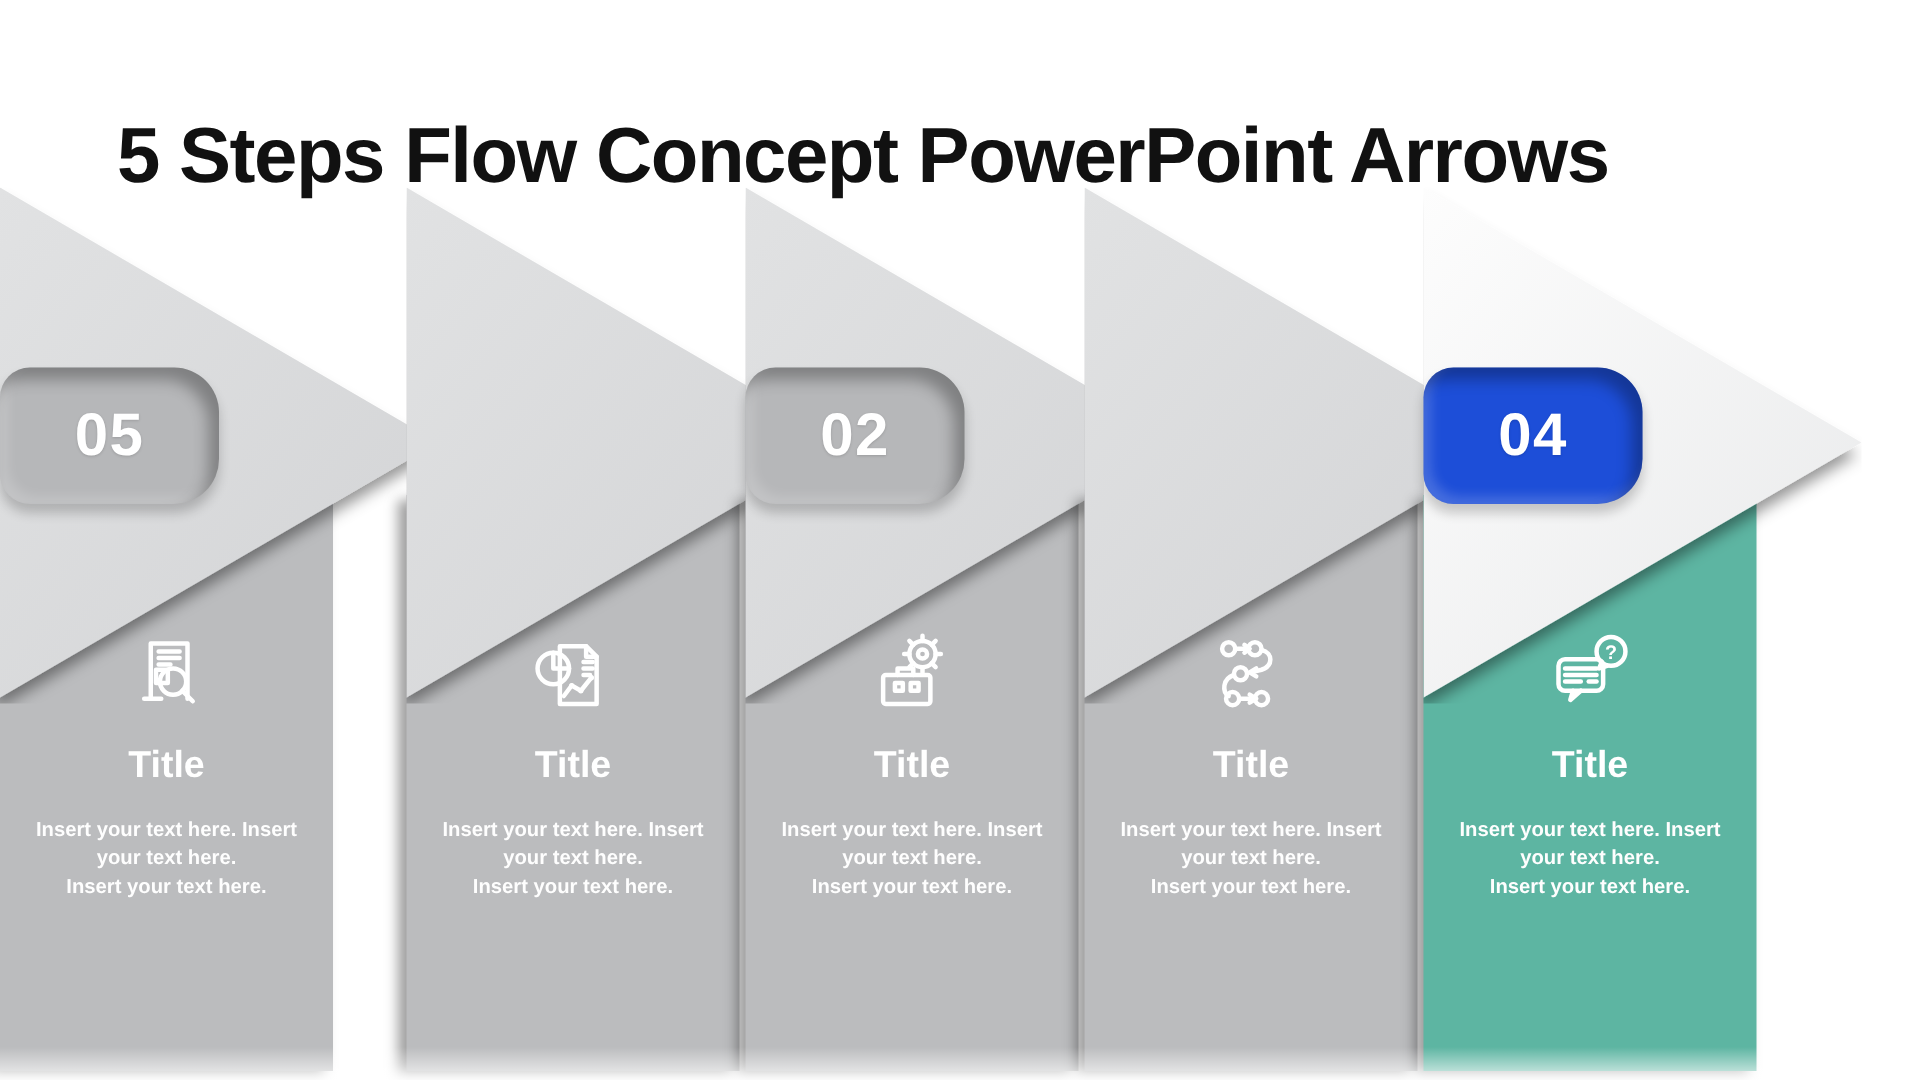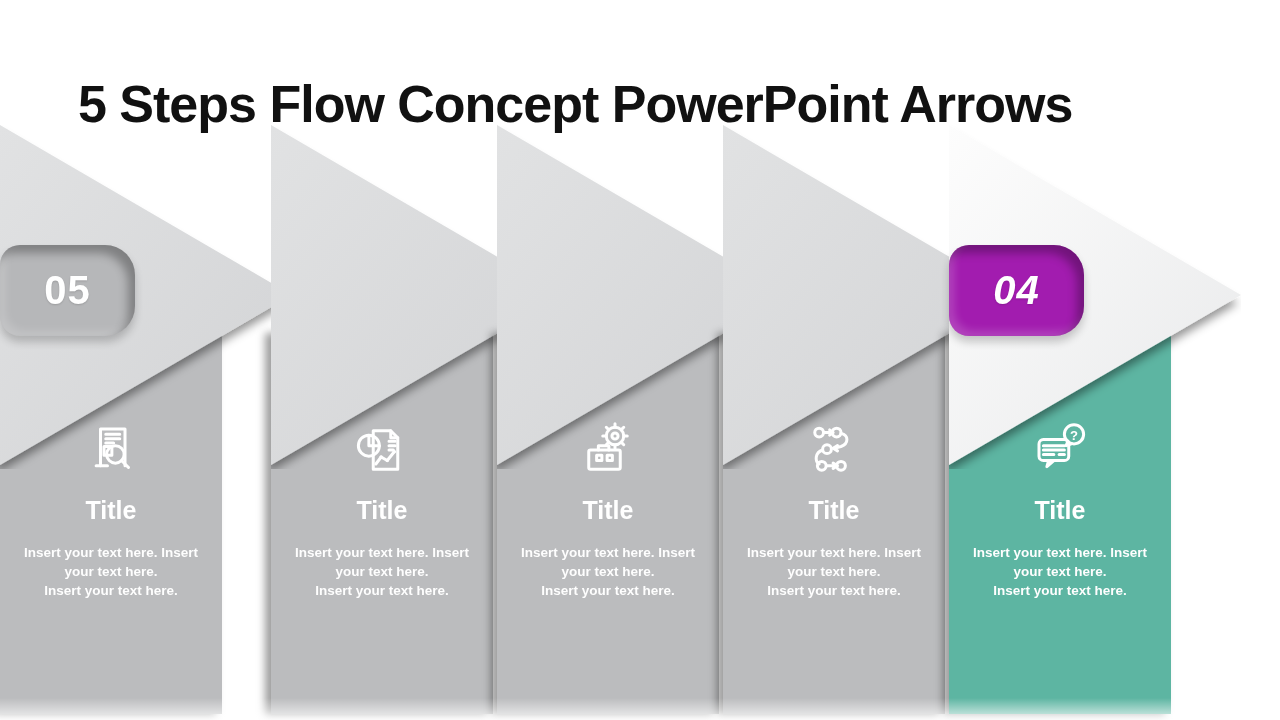--- a/index.html
+++ b/index.html
@@ -41,28 +41,28 @@
   .step-title{font-size:25px;font-weight:700;margin-top:18px;line-height:28px;}
   .step-body{
     width:206px;margin:19px auto 0;
     font-size:13.5px;font-weight:600;line-height:19px;
     white-space:pre-line;color:#fefefe;
   }
 
   .arrow{position:absolute;left:0;top:125px;display:block;}
 
   .badge{
-    position:absolute;left:0;top:245px;width:135px;height:91px;
+    position:absolute;left:0;top:245px;width:146px;height:91px;
     background:#b6b7b9;border-radius:20px 30px 30px 20px;
     box-shadow:inset -7px 8px 10px rgba(0,0,0,0.30),
                inset 5px -5px 8px rgba(255,255,255,0.18),
                0 6px 8px rgba(0,0,0,0.20);
     display:flex;align-items:center;justify-content:center;
   }
-  .step.accent .badge{background:#a21caf;font-style:italic;}
+  .step.accent .badge{background:#1d4ed8;}
   .badge span{
     font-size:40px;font-weight:700;color:#fff;letter-spacing:1px;
     text-shadow:0 1px 2px rgba(0,0,0,0.15);
   }
 
   .bottom-fade{
     position:absolute;left:0;top:698px;width:1280px;height:22px;z-index:10;
     background:linear-gradient(to bottom,rgba(255,255,255,0),rgba(255,255,255,0.8));
     pointer-events:none;
   }
@@ -133,20 +133,23 @@
         <linearGradient id="tg2" x1="0" y1="0" x2="1" y2="1">
           <stop offset="0" stop-color="#e1e2e3"></stop>
             <stop offset="1" stop-color="#d2d3d5"></stop>
         </linearGradient>
         <filter id="sh2" x="-15%" y="-10%" width="130%" height="125%">
           <feDropShadow dx="-3" dy="8" stdDeviation="5" flood-color="#000" flood-opacity="0.42"></feDropShadow>
         </filter>
       </defs>
       <polygon points="0,0 292,170 0,340" fill="url(#tg2)" filter="url(#sh2)"></polygon>
     </svg>
+    <div class="badge">
+      <span>02</span>
+    </div>
   </div>
 
   <div class="step">
     <div class="column">
       <div class="col-content">
         <svg class="icon" viewBox="0 0 64 64" fill="none" stroke="#ffffff" stroke-width="3" stroke-linecap="round" stroke-linejoin="round">
           <circle cx="15" cy="12" r="5"></circle>
           <circle cx="35" cy="12" r="5"></circle>
           <circle cx="24" cy="31" r="5"></circle>
           <circle cx="18" cy="50" r="5"></circle>

